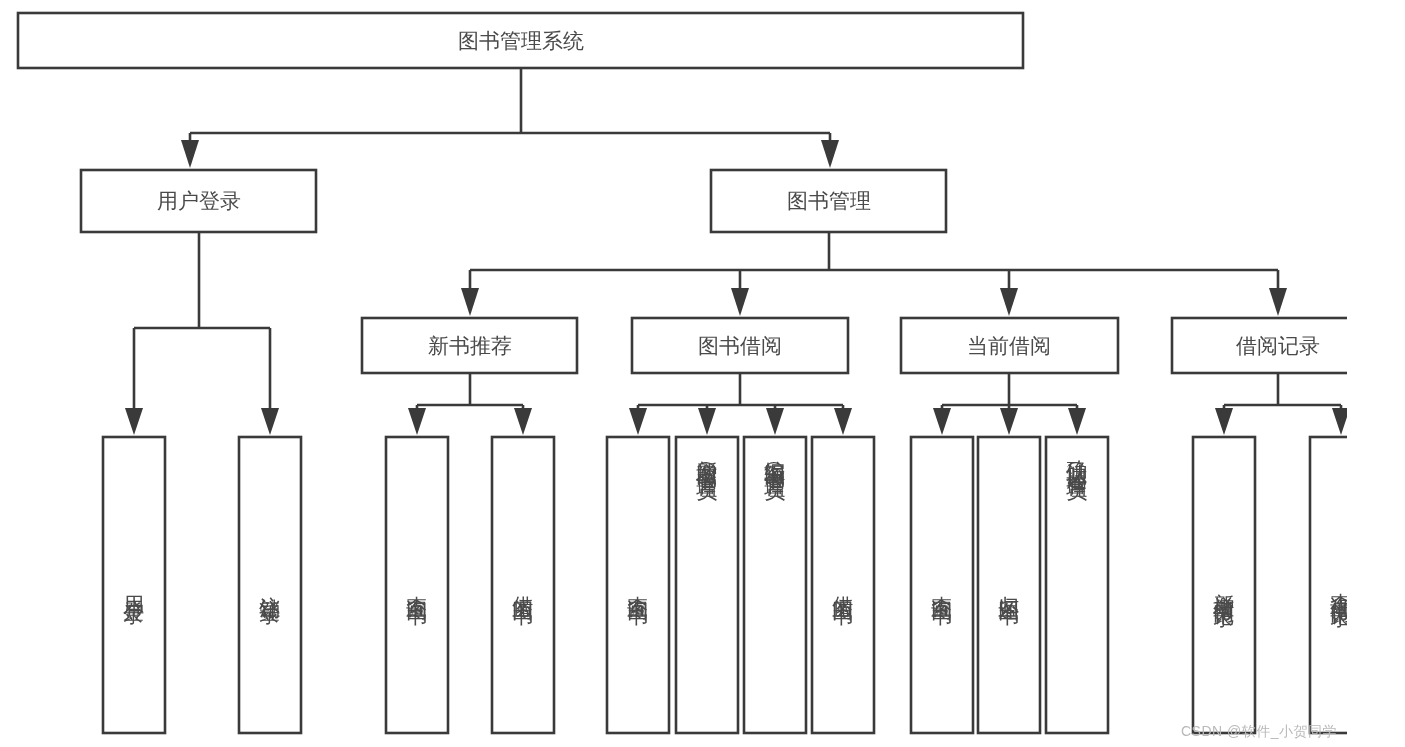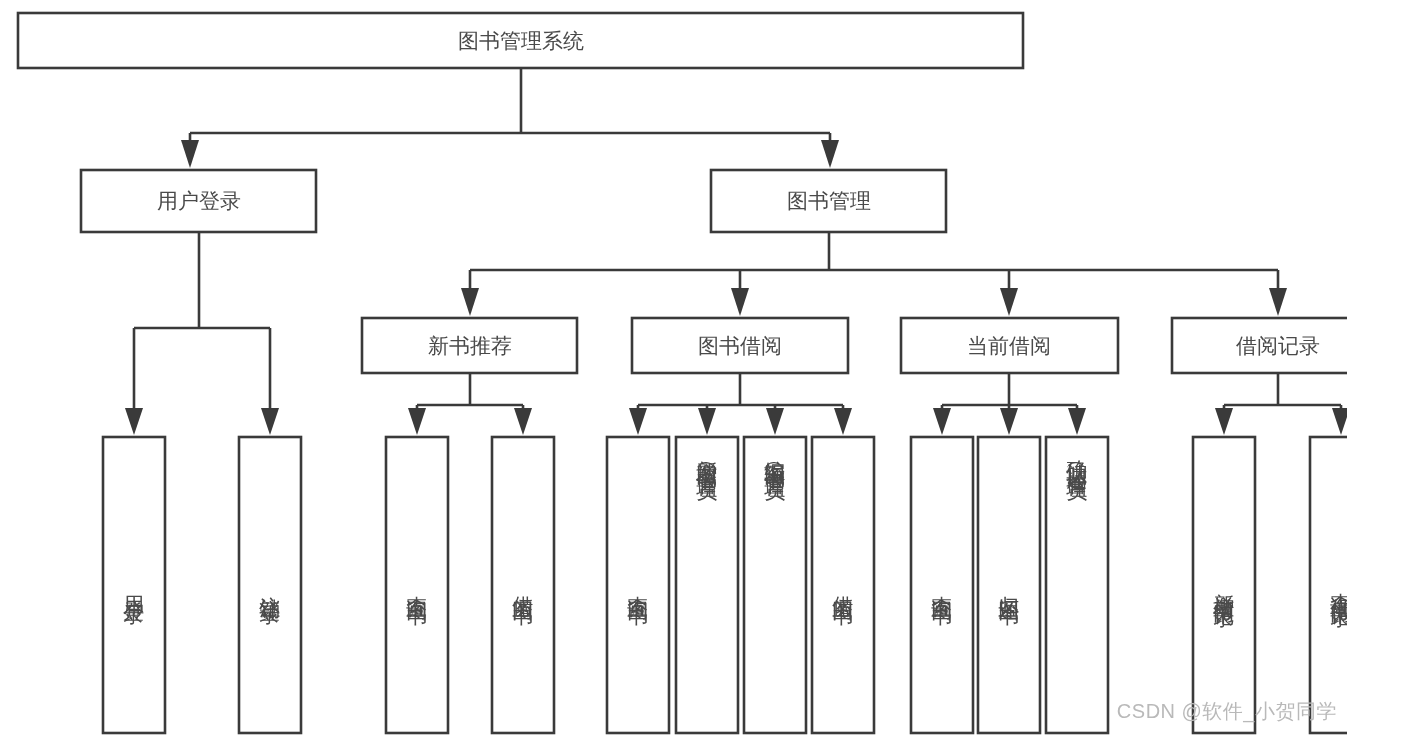--- a/index.html
+++ b/index.html
@@ -66,23 +66,23 @@
     font-size: 21px;
     line-height: 1.32;
     letter-spacing: 3px;
     color: #4a4a4a;
     text-align: center;
     white-space: nowrap;
   }
   .watermark {
     position: absolute;
     right: 10px;
-    bottom: 22px;
-    font-family: "Liberation Sans", "DejaVu Sans", sans-serif;
-    font-size: 20px;
+    bottom: 6px;
+    font-family: "Liberation Sans", "DejaVu Sans", sans-serif;
+    font-size: 14px;
     color: #b9b9b9;
     letter-spacing: 0.5px;
     white-space: nowrap;
   }
 </style>
 </head>
 <body>
 
 <div id="diagram-root">
 

